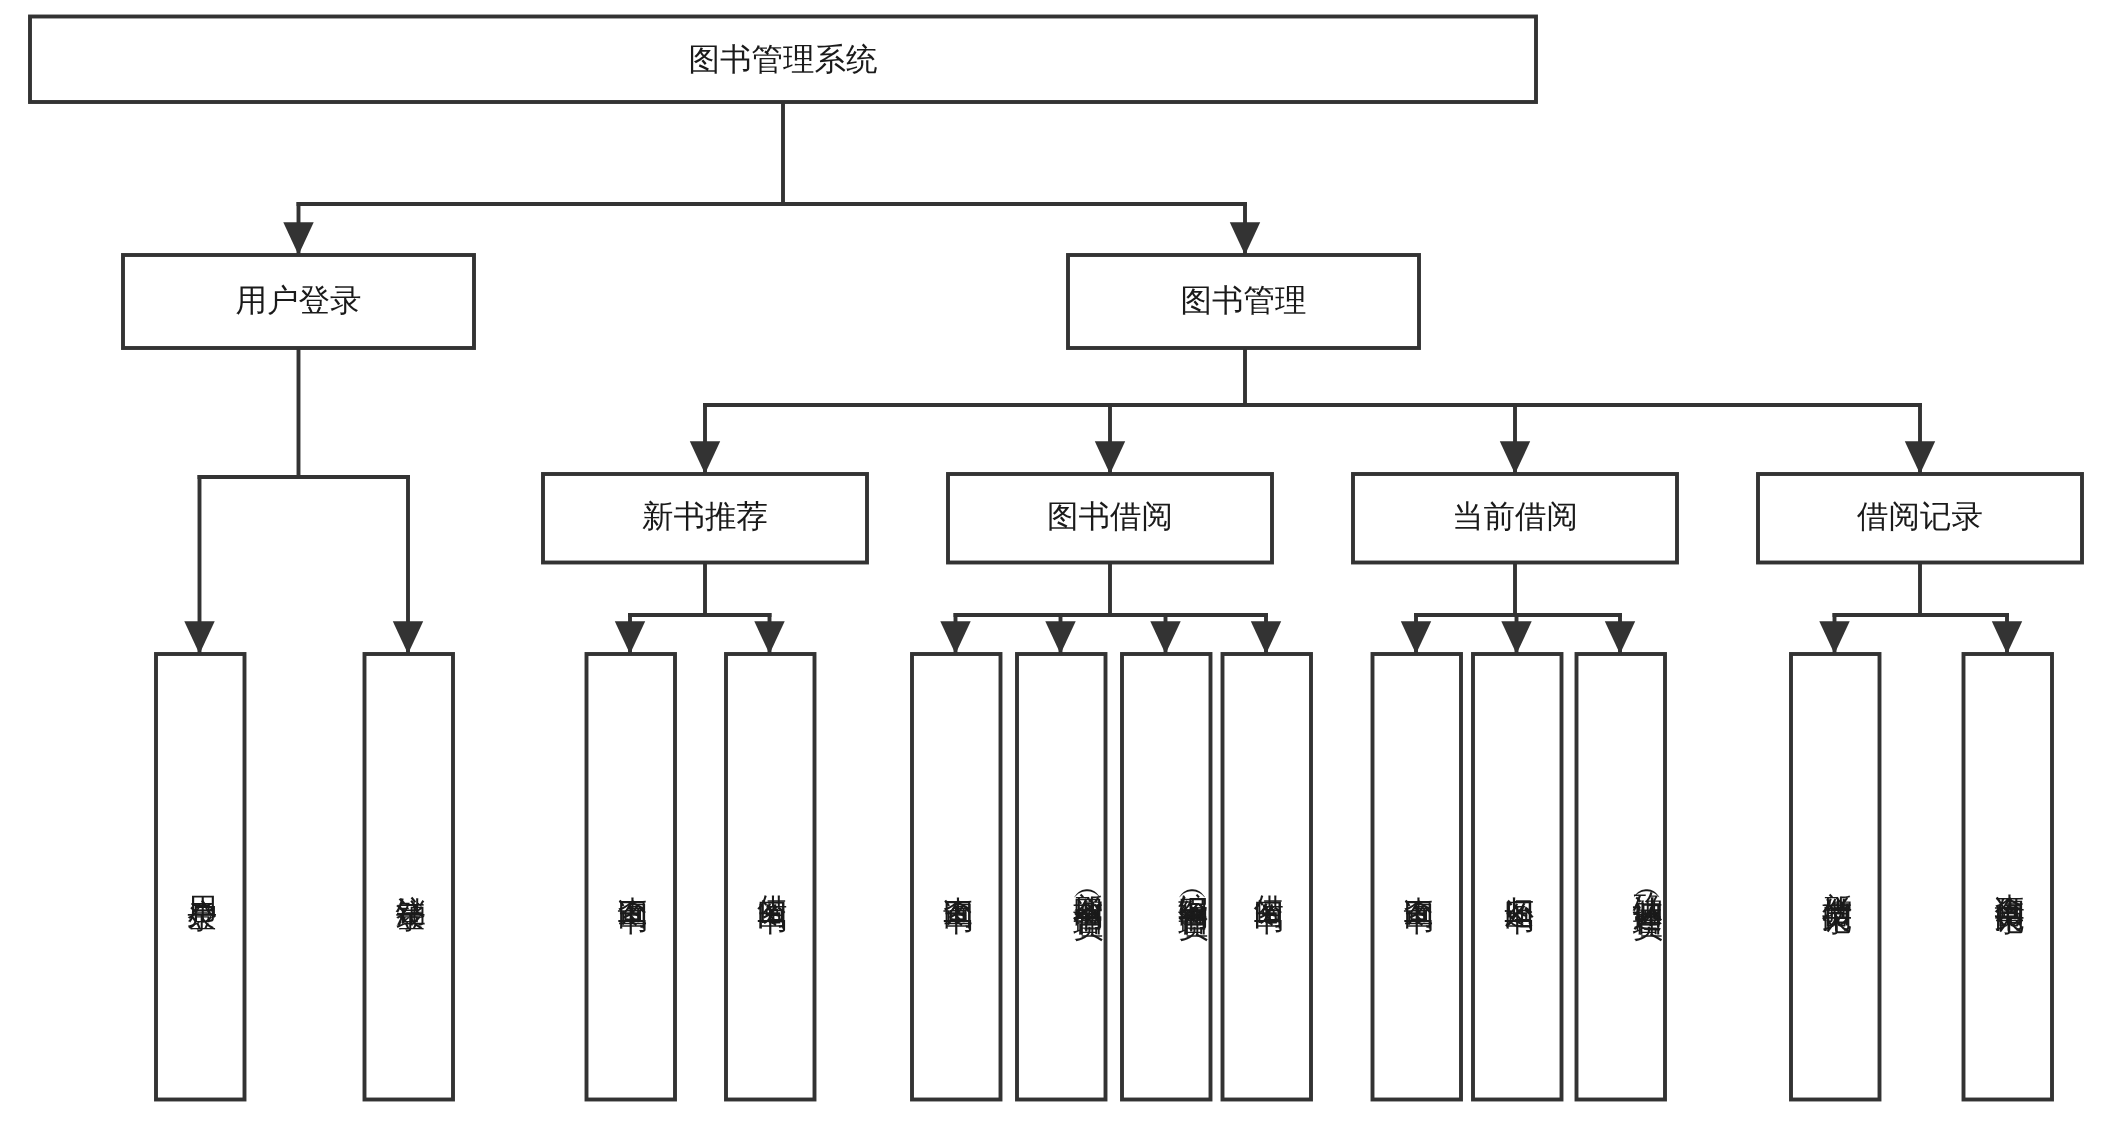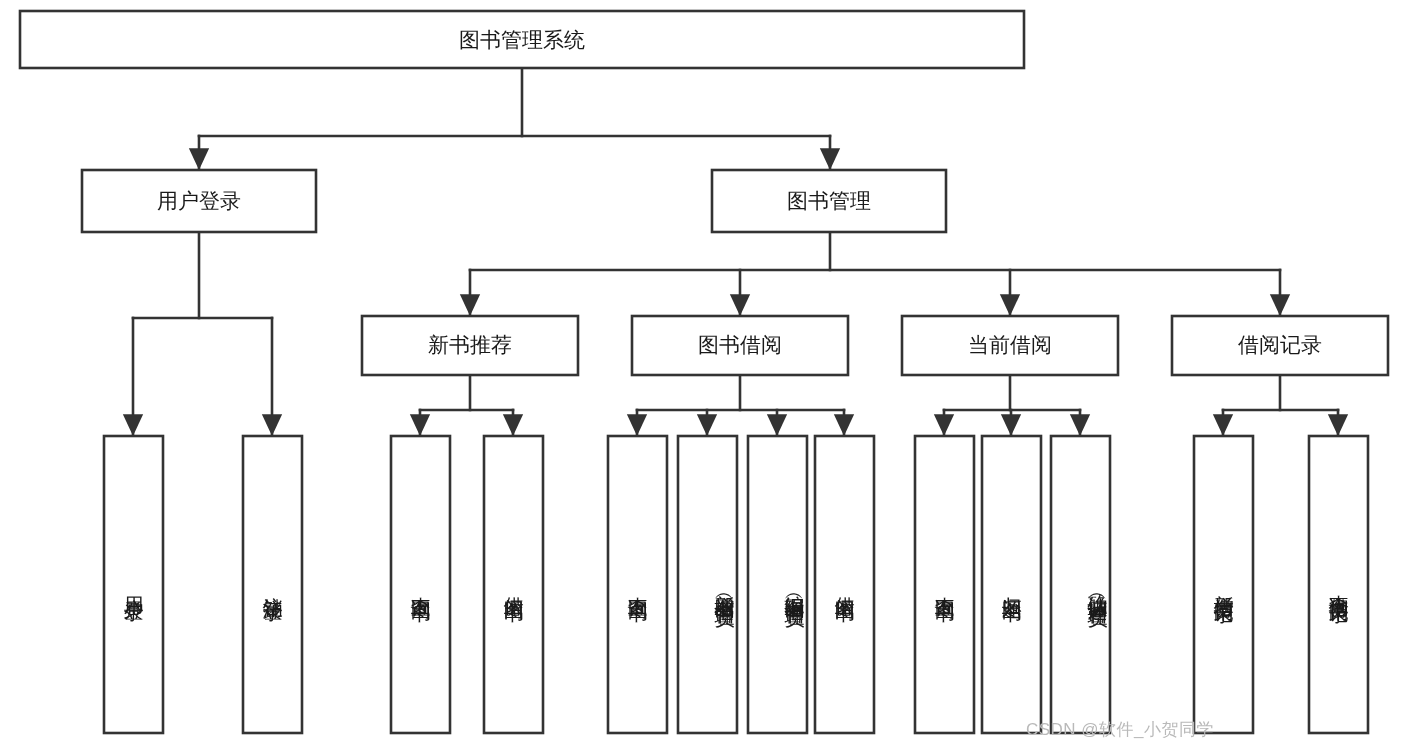--- a/index.html
+++ b/index.html
@@ -199,15 +199,14 @@
   <div class="leaf-label" style="left:608px; top:436px; width:59px; height:297px;">查询图书</div>
   <div class="leaf-label" style="left:678px; top:436px; width:59px; height:297px; align-items:flex-start; padding-top:6px; box-sizing:border-box;">新增图书（管理员）</div>
   <div class="leaf-label" style="left:748px; top:436px; width:59px; height:297px; align-items:flex-start; padding-top:6px; box-sizing:border-box;">编辑图书（管理员）</div>
   <div class="leaf-label" style="left:815px; top:436px; width:59px; height:297px;">借阅图书</div>
   <div class="leaf-label" style="left:915px; top:436px; width:59px; height:297px;">查询图书</div>
   <div class="leaf-label" style="left:982px; top:436px; width:59px; height:297px;">归还图书</div>
   <div class="leaf-label" style="left:1051px; top:436px; width:59px; height:297px; align-items:flex-start; padding-top:6px; box-sizing:border-box;">确认归还（管理员）</div>
   <div class="leaf-label" style="left:1194px; top:436px; width:59px; height:297px;">新增借阅记录</div>
   <div class="leaf-label" style="left:1309px; top:436px; width:59px; height:297px;">查询借阅记录</div>
 
-  <div class="watermark">CSDN @软件_小贺同学</div>
 
 </div>
 
 </body></html>

